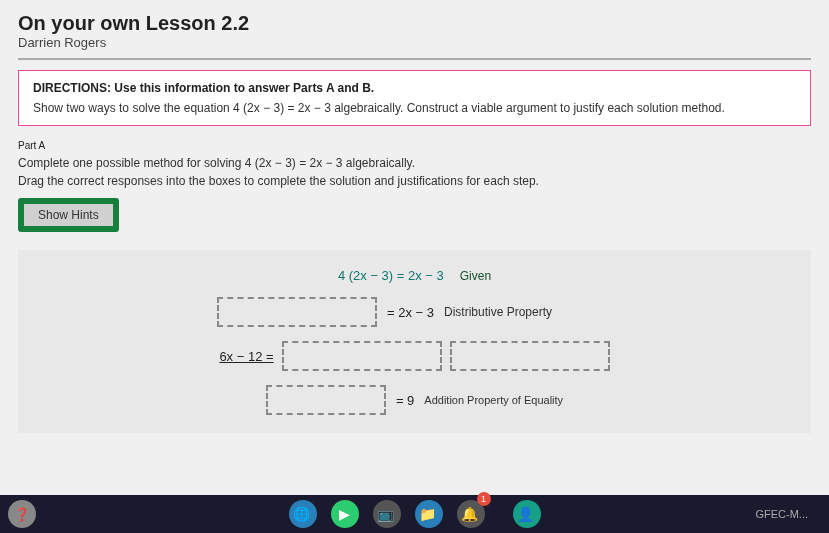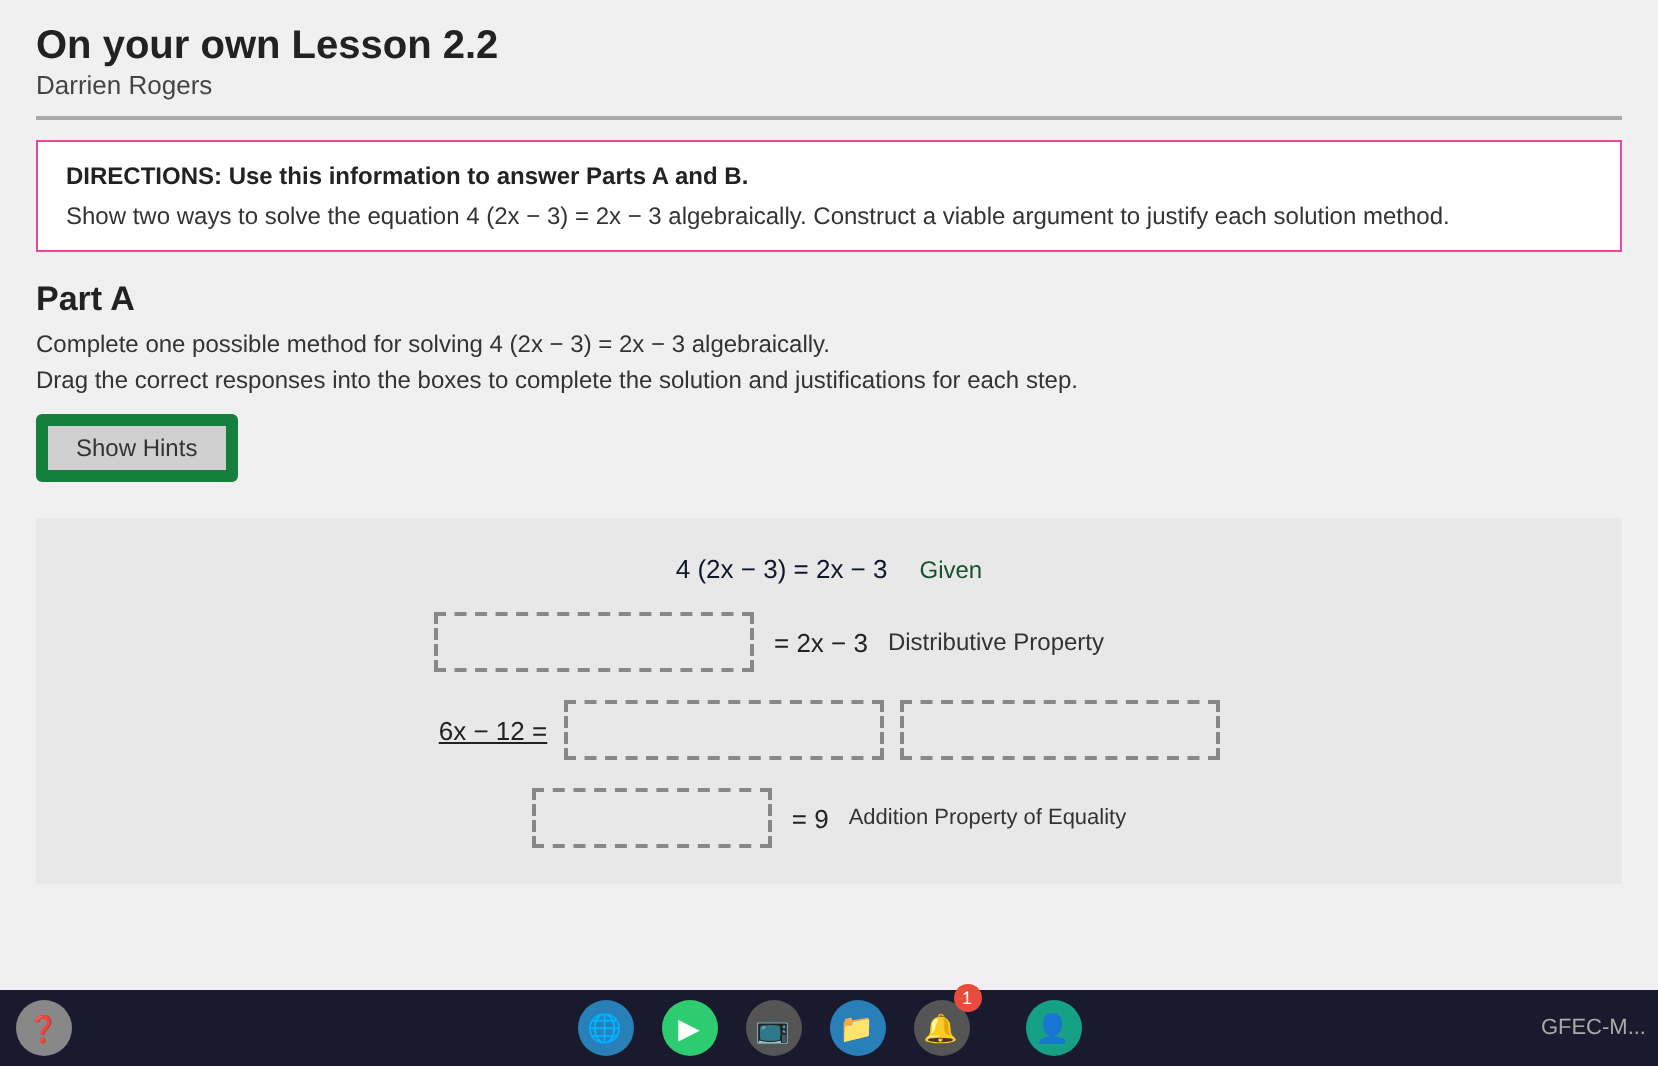--- a/index.html
+++ b/index.html
@@ -43,22 +43,22 @@
       font-size: 12px;
       font-weight: bold;
       color: #222;
       margin-bottom: 6px;
     }
     .directions-text {
       font-size: 12px;
       color: #333;
     }
     .part-label {
-      font-size: 17px;
-      font-weight: bold;
+      font-size: 10px;
+      font-weight: normal;
       color: #222;
       margin-bottom: 5px;
     }
     .part-instruction {
       font-size: 12px;
       color: #333;
       margin-bottom: 4px;
     }
     .drag-instruction {
       font-size: 12px;
@@ -150,21 +150,21 @@
       background: #555;
       border-radius: 4px;
       display: flex;
       align-items: center;
       justify-content: center;
       color: #fff;
       font-size: 13px;
     }
     .taskbar-right {
       position: absolute;
-      right: 6px;
+      right: 21px;
       display: flex;
       align-items: flex-end;
       gap: 6px;
     }
     .taskbar-left {
       position: absolute;
       left: 8px;
       display: flex;
       align-items: center;
       gap: 4px;
@@ -212,21 +212,21 @@
 
   <div class="part-label">Part A</div>
   <div class="part-instruction">Complete one possible method for solving 4 (2x − 3) = 2x − 3 algebraically.</div>
   <div class="drag-instruction">Drag the correct responses into the boxes to complete the solution and justifications for each step.</div>
 
   <button class="show-hints-btn">Show Hints</button>
 
   <div class="work-area">
 
     <div class="equation-row">
-      <span style="font-size:13px;color:#0f172a;">4 (2x − 3) = 2x − 3</span>
+      <span style="font-size:13px;color:#0f766e;">4 (2x − 3) = 2x − 3</span>
       <span style="font-size:12px;color:#14532d;margin-left:6px;">Given</span>
     </div>
 
     <div class="equation-row eq-row-2">
       <div class="drag-box"></div>
       <span style="font-size:13px;color:#222;">= 2x − 3</span>
       <span class="property-label">Distributive Property</span>
     </div>
 
     <div class="eq-row-3">

